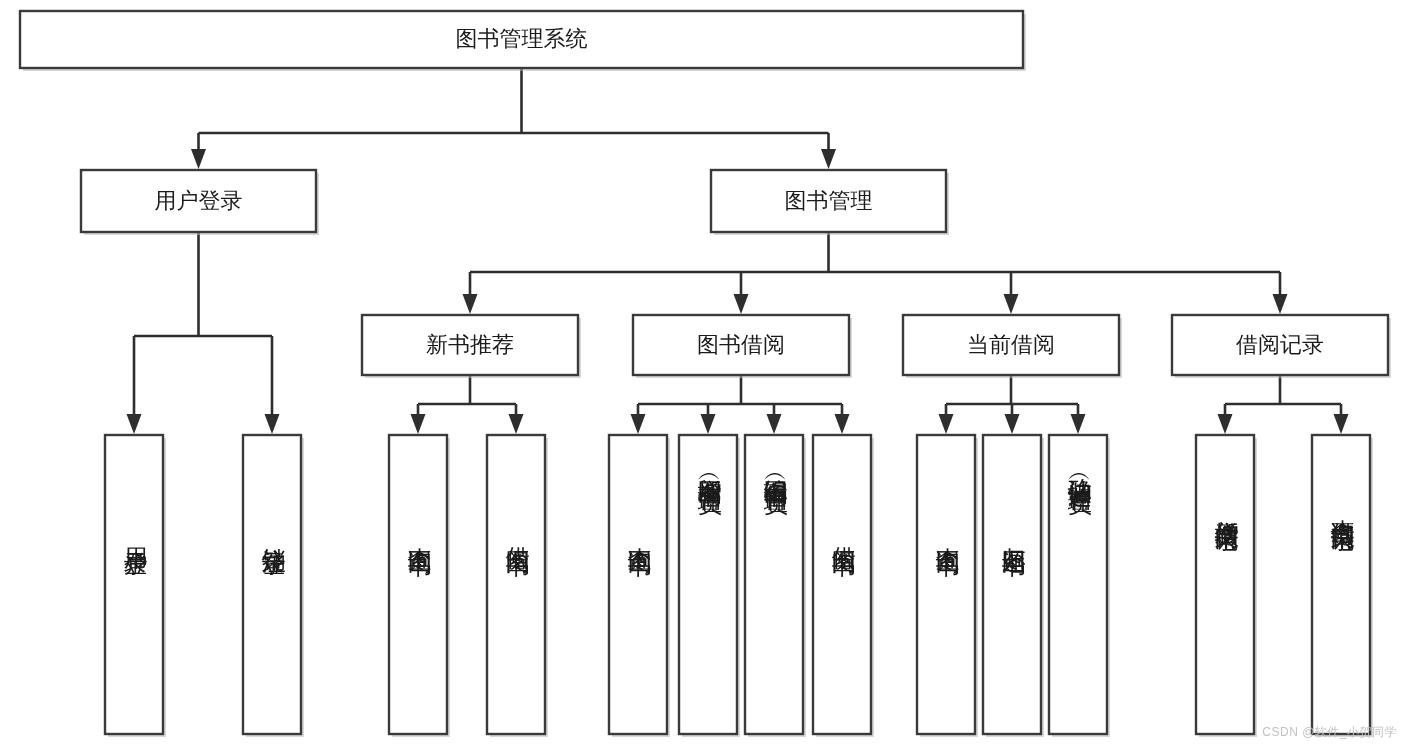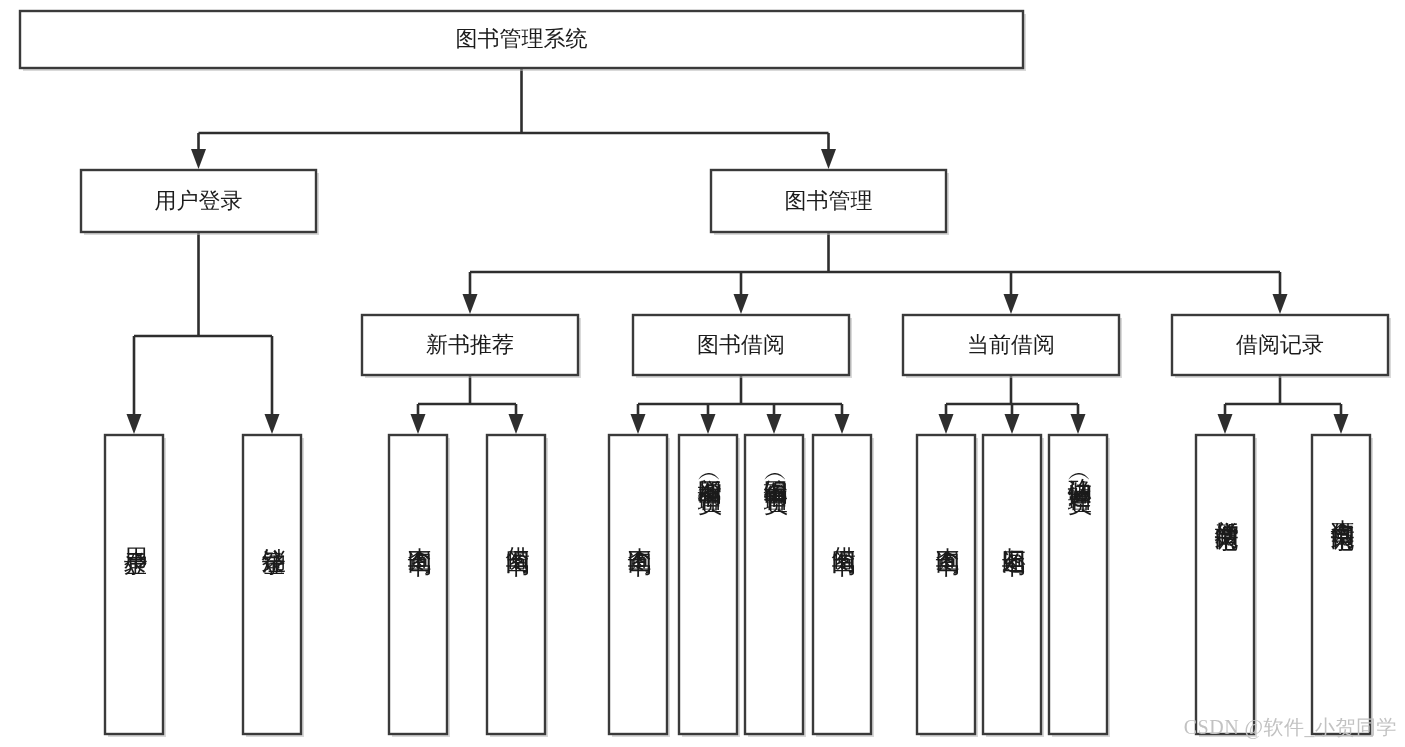--- a/index.html
+++ b/index.html
@@ -37,22 +37,22 @@
     stroke-width:2.6;
     fill:none;
     stroke-linecap:butt;
   }
   .arrow-head{fill:#2e2e2e;}
 
   .watermark{
     position:absolute;
     right:8px;
     bottom:6px;
-    font-family:Liberation Serif, serif;
-    font-size:20px;
+    font-family:Liberation Sans, sans-serif;
+    font-size:12px;
     color:#c2c2c2;
     white-space:nowrap;
     user-select:none;
     letter-spacing:.5px;
     padding-left:44px;
   }
 </style>
 </head>
 <body>
 

